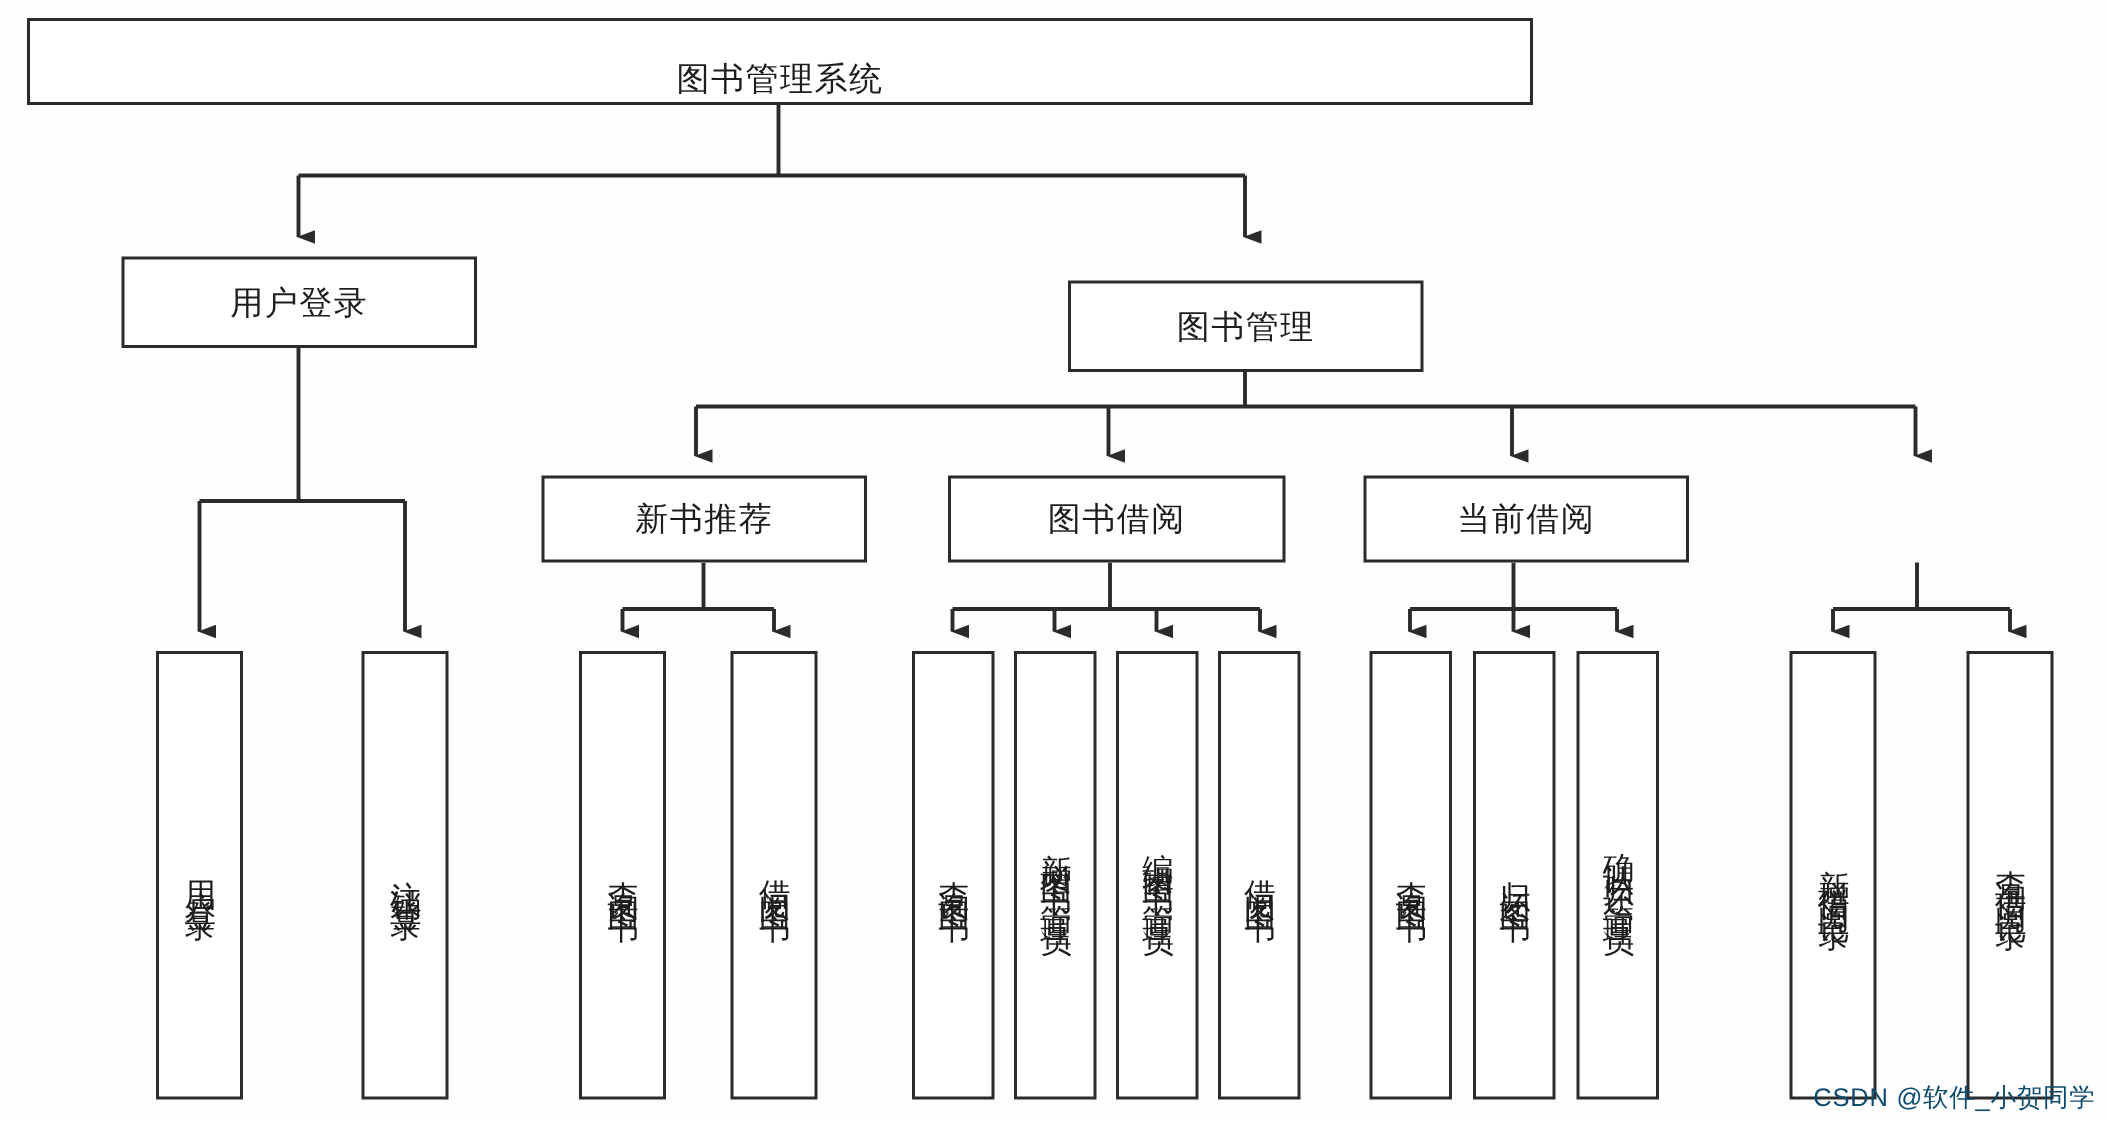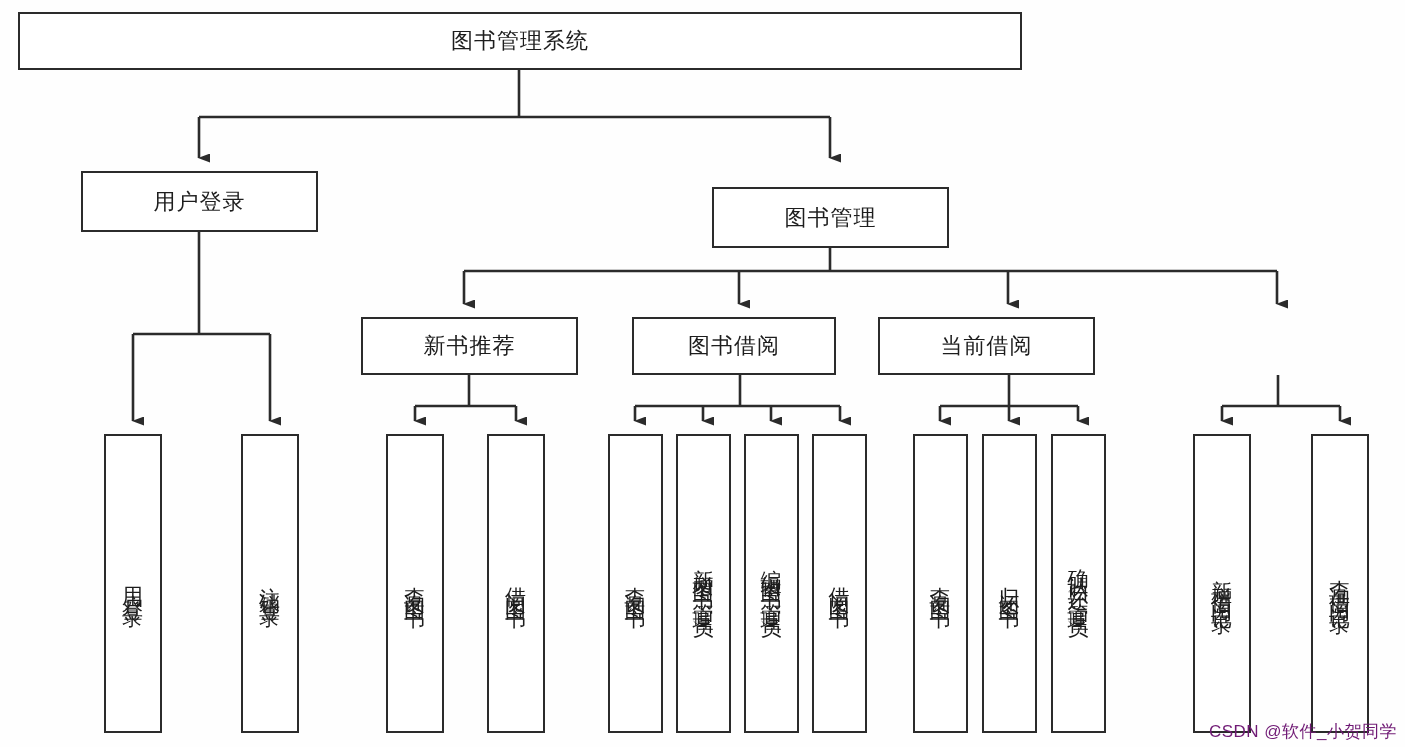--- a/index.html
+++ b/index.html
@@ -25,21 +25,21 @@
     font-size:21px;
     letter-spacing:7px;
     line-height:1;
     padding:6px 0;
   }
   .node.v .vtext{ writing-mode:vertical-rl; text-orientation:upright; }
   #watermark{
     position:absolute;
     right:8px;bottom:4px;
     font-size:17px;
-    color:#701a75;
+    color:#0c4a6e;
     white-space:nowrap;
     letter-spacing:0.5px;
   }
 </style>
 </head>
 <body>
 
 <div id="stage">
 
   <svg id="wires" viewBox="0 0 1405 747" xmlns="http://www.w3.org/2000/svg">
@@ -85,38 +85,38 @@
       <path d="M1009,406 L1009,421" marker-end="url(#arw)"></path>
       <path d="M1078,406 L1078,421" marker-end="url(#arw)"></path>
 
       <path d="M1278,375 L1278,406"></path>
       <path d="M1222,406 L1340,406"></path>
       <path d="M1222,406 L1222,421" marker-end="url(#arw)"></path>
       <path d="M1340,406 L1340,421" marker-end="url(#arw)"></path>
     </g>
   </svg>
 
-  <div class="node h" style="left:18px;top:12px;width:1004px;height:58px;">
+  <div class="node h" style="left:18px;top:12px;width:1004px;height:58px;align-items:flex-end;">
     <span>图书管理系统</span>
   </div>
 
   <div class="node h" style="left:81px;top:171px;width:237px;height:61px;">
     <span>用户登录</span>
   </div>
   <div class="node h" style="left:712px;top:171px;width:237px;height:61px;margin-top:16px;">
     <span>图书管理</span>
   </div>
 
   <div class="node h" style="left:361px;top:317px;width:217px;height:58px;">
     <span>新书推荐</span>
   </div>
-  <div class="node h" style="left:632px;top:317px;width:204px;height:58px;">
+  <div class="node h" style="left:632px;top:317px;width:225px;height:58px;">
     <span>图书借阅</span>
   </div>
-  <div class="node h" style="left:878px;top:317px;width:217px;height:58px;">
+  <div class="node h" style="left:909px;top:317px;width:217px;height:58px;">
     <span>当前借阅</span>
   </div>
 
   <div class="node v" style="left:104px;top:434px;width:58px;height:299px;">
     <span class="vtext">用户登录</span>
   </div>
   <div class="node v" style="left:241px;top:434px;width:58px;height:299px;">
     <span class="vtext">注销登录</span>
   </div>
 

